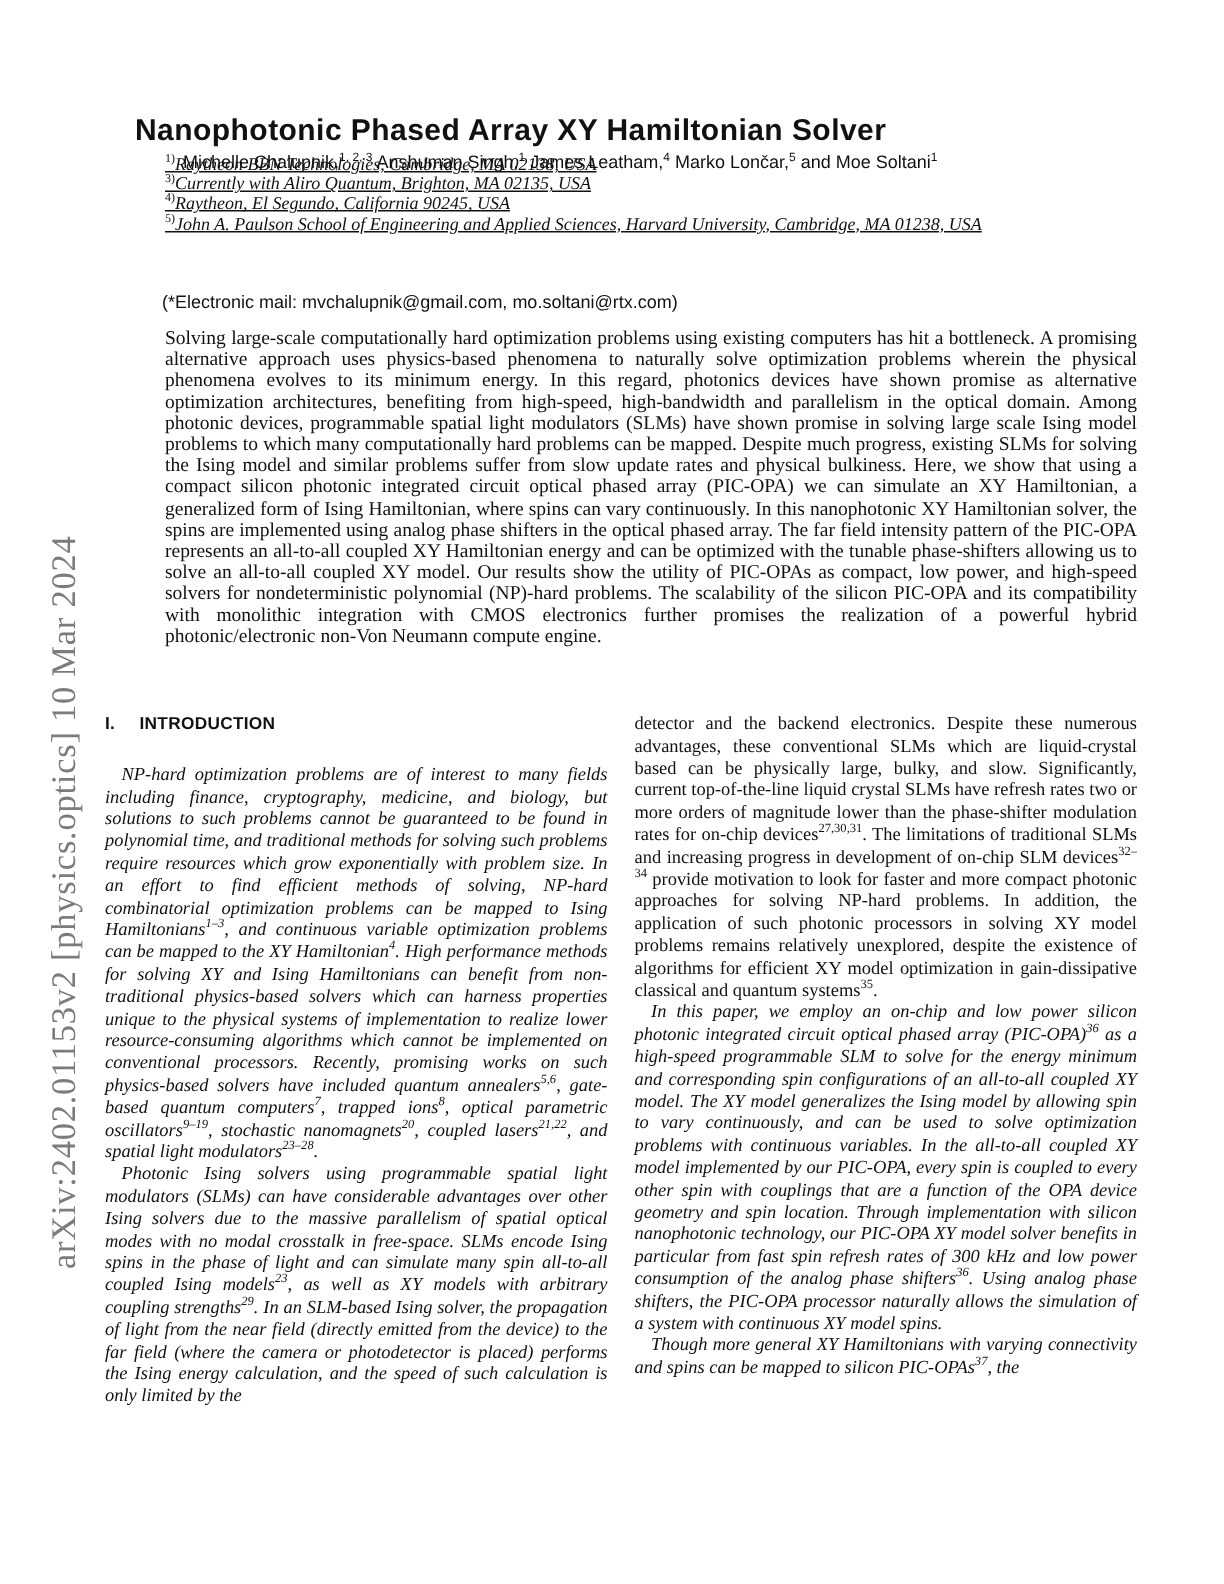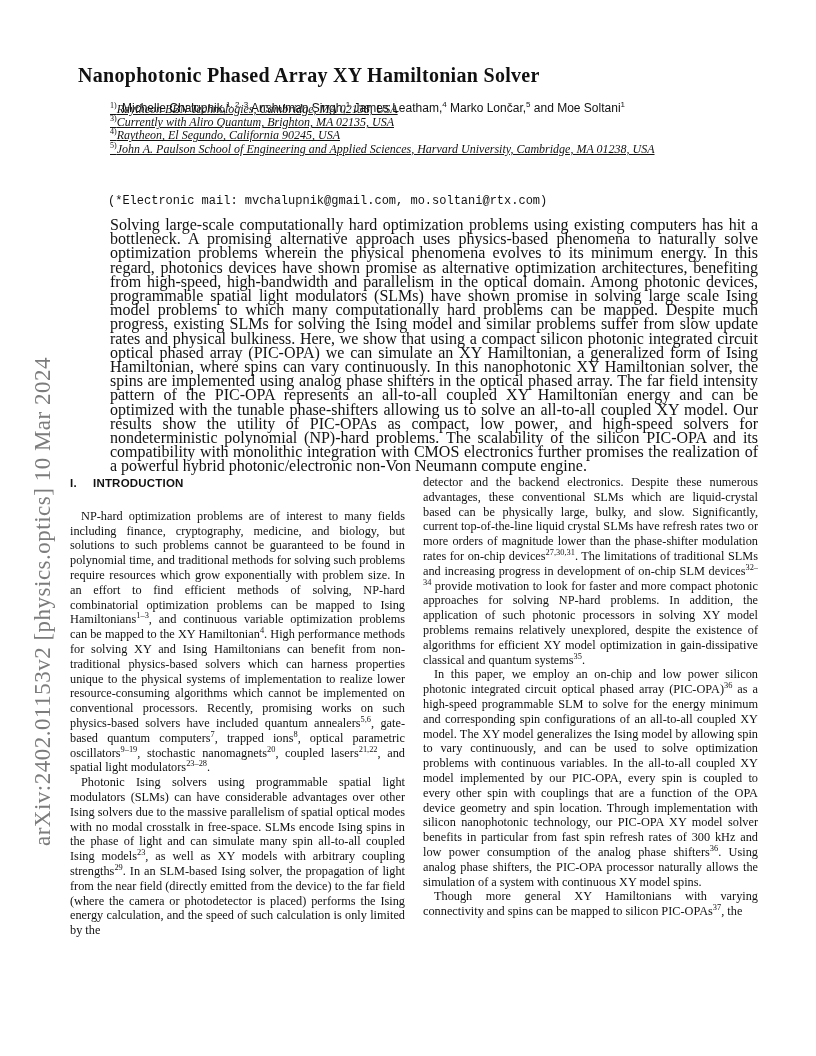--- a/index.html
+++ b/index.html
@@ -21,22 +21,22 @@
     white-space: nowrap;
     font-family: "Liberation Serif", serif;
     font-size: 23px;
     letter-spacing: 0.5px;
     color: #7c7c7c;
   }
   .title {
     position: absolute;
     left: 74px;
     top: 60px;
-    margin: 4px;
-    font-family: Liberation Serif, serif;
+    margin: 16px;
+    font-family: Liberation Sans, sans-serif;
     font-weight: 700;
     font-size: 20px;
     letter-spacing: 0.3px;
     color: #111111;
     white-space: nowrap;
   }
   .authors {
     position: absolute;
     left: 122px;
     top: 101px;
@@ -54,31 +54,31 @@
     font-style: italic;
     font-size: 12px;
     line-height: 13.2px;
     text-decoration: underline;
   }
   .affiliations sup { font-style: normal; font-size: 8px; line-height: 0; }
   .email {
     position: absolute;
     left: 108px;
     top: 194px;
-    font-family: Liberation Mono, monospace;
+    font-family: Liberation Sans, sans-serif;
     font-size: 12px;
     text-align: center;
   }
   .abstract {
     position: absolute;
     left: 110px;
     top: 218px;
     width: 648px;
     font-family: "Liberation Serif", serif;
-    font-size: 16px;
+    font-size: 13px;
     line-height: 14.2px;
     text-align: justify;
   }
   .columns {
     position: absolute;
     left: 70px;
     top: 475px;
     width: 688px;
     display: flex;
     gap: 18px;
@@ -93,21 +93,21 @@
   .sec-heading {
     display: flex;
     margin: 1px 0 18px 0;
     font-family: "Liberation Sans", sans-serif;
     font-weight: 700;
     font-size: 11.5px;
     letter-spacing: 0.2px;
   }
   .sec-num { width: 23px; flex: none; }
   .para { margin: 0; }
-  .para.indent { text-indent: 11px; }
+  .para.indent { text-indent: 11px; font-style: italic; }
   .para sup { font-size: 68%; line-height: 0; }
 </style>
 </head>
 <body>
 
 <div class="page">
 
   <div class="watermark">arXiv:2402.01153v2 [physics.optics] 10 Mar 2024</div>
 
   <h1 class="title">Nanophotonic Phased Array XY Hamiltonian Solver</h1>

